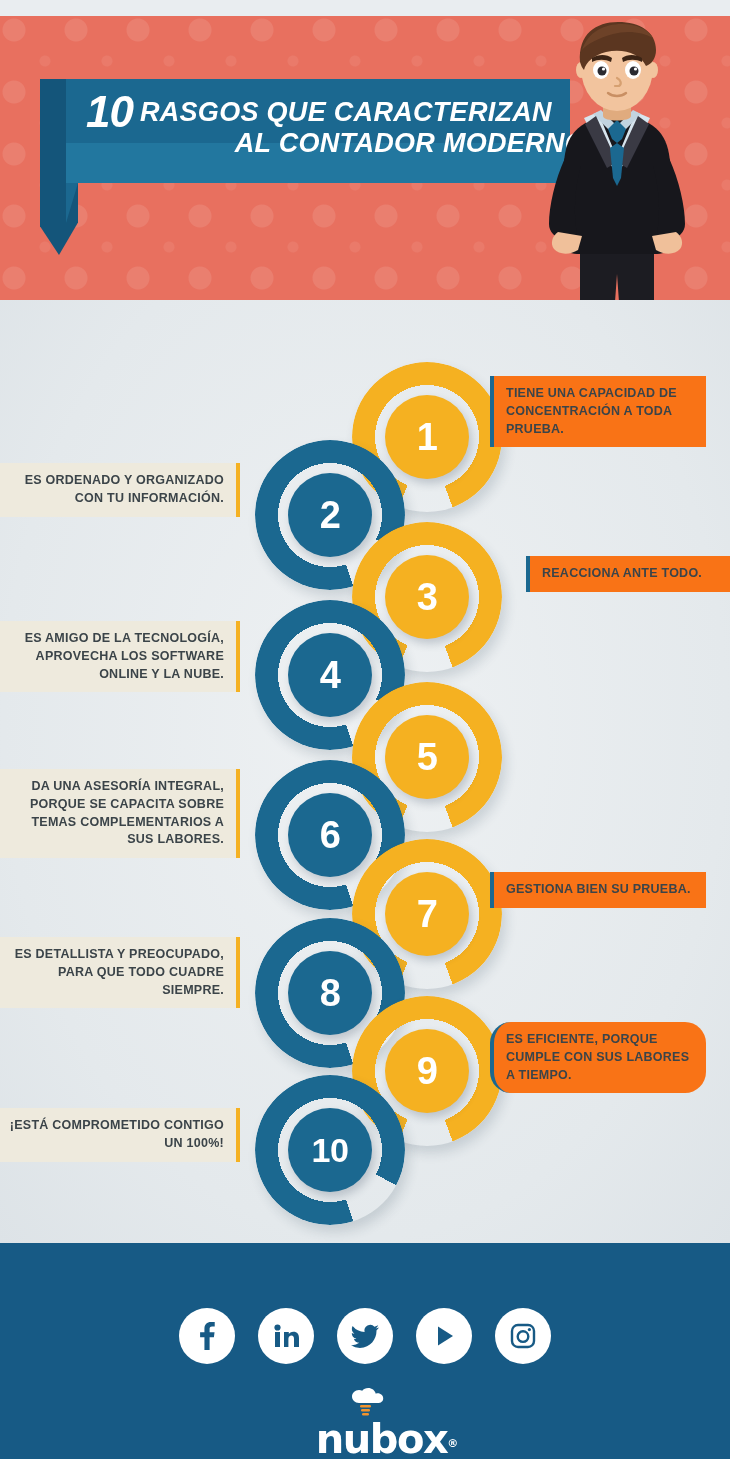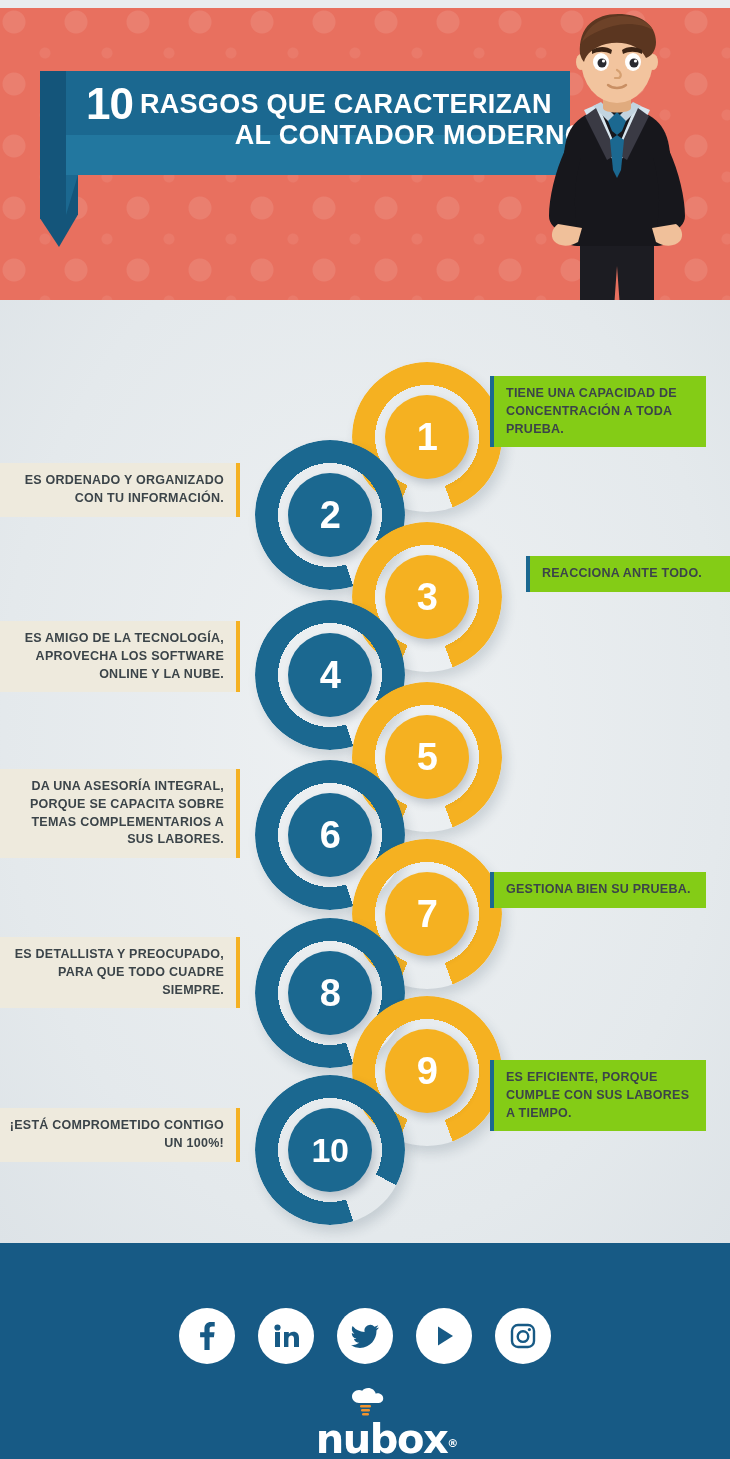--- a/index.html
+++ b/index.html
@@ -6,24 +6,25 @@
   html, body {
     width: 730px; height: 1459px;
     font-family: "Liberation Sans", sans-serif;
     background: #e9edf0;
     overflow: hidden;
   }
   .page { position: relative; width: 730px; height: 1459px; overflow: hidden; }
 
   
   .header {
-    position: absolute; top: 8px; left: 0;
+    position: absolute; top: 16px; left: 0;
     width: 730px; height: 300px;
     background-color: #e8705f;
     overflow: hidden;
+    font-style: italic;
   }
   .header-dots {
     position: absolute; inset: 0;
     background-image:
       radial-gradient(circle at 14px 14px, rgba(255,255,255,0.10) 11px, transparent 12px),
       radial-gradient(circle at 45px 45px, rgba(255,255,255,0.07) 5px, transparent 6px);
     background-size: 62px 62px, 62px 62px;
   }
   .header-bottom-edge {
     position: absolute; left: 0; bottom: 0; width: 730px; height: 4px;
@@ -114,21 +115,21 @@
 
   
   .caption {
     position: absolute;
     padding: 9px 12px;
     font-size: 12.5px; font-weight: 700; line-height: 1.42;
     color: #3b4449; letter-spacing: 0.25px;
   }
   .caption.right {
     left: 490px; width: 216px;
-    background: #84cc16;
+    background: #f97316;
     border-left: 4px solid #1b6890;
     text-align: left;
   }
   .caption.left {
     right: 490px; width: 250px;
     background: #eeeadd;
     border-right: 4px solid #f5b121;
     text-align: right;
   }
 
@@ -278,21 +279,21 @@
     <div class="disc blue" style="left:288px; top:808px; font-size:34px;">10</div>
   </div>
 
   <div class="caption right" style="top:376px;">TIENE UNA CAPACIDAD DE CONCENTRACIÓN A TODA PRUEBA.</div>
   <div class="caption left" style="top:463px;">ES ORDENADO Y ORGANIZADO CON TU INFORMACIÓN.</div>
   <div class="caption right" style="top:556px;margin-left:36px;">REACCIONA ANTE TODO.</div>
   <div class="caption left" style="top:621px;">ES AMIGO DE LA TECNOLOGÍA, APROVECHA LOS SOFTWARE ONLINE Y LA NUBE.</div>
   <div class="caption left" style="top:769px;">DA UNA ASESORÍA INTEGRAL, PORQUE SE CAPACITA SOBRE TEMAS COMPLEMENTARIOS A SUS LABORES.</div>
   <div class="caption right" style="top:872px;">GESTIONA BIEN SU PRUEBA.</div>
   <div class="caption left" style="top:937px;">ES DETALLISTA Y PREOCUPADO, PARA QUE TODO CUADRE SIEMPRE.</div>
-  <div class="caption right" style="top:1060px;">ES EFICIENTE, PORQUE CUMPLE CON SUS LABORES A TIEMPO.</div>
+  <div class="caption right" style="top:1022px;border-radius:21px;">ES EFICIENTE, PORQUE CUMPLE CON SUS LABORES A TIEMPO.</div>
   <div class="caption left" style="top:1108px;">¡ESTÁ COMPROMETIDO CONTIGO UN 100%!</div>
 
   <div class="footer">
 
     <div class="social-row">
       <a class="social" href="#">
         <svg width="30" height="30" viewBox="0 0 30 30">
           <path d="M17.6 29V16.2h4.3l.65-5H17.6V8c0-1.45.4-2.44 2.48-2.44h2.65V1.1C22.27 1.02 20.7.9 18.87.9c-3.82 0-6.44 2.33-6.44 6.62v3.69H8.1v5h4.33V29z" fill="#175a85"></path>
         </svg>
       </a>

